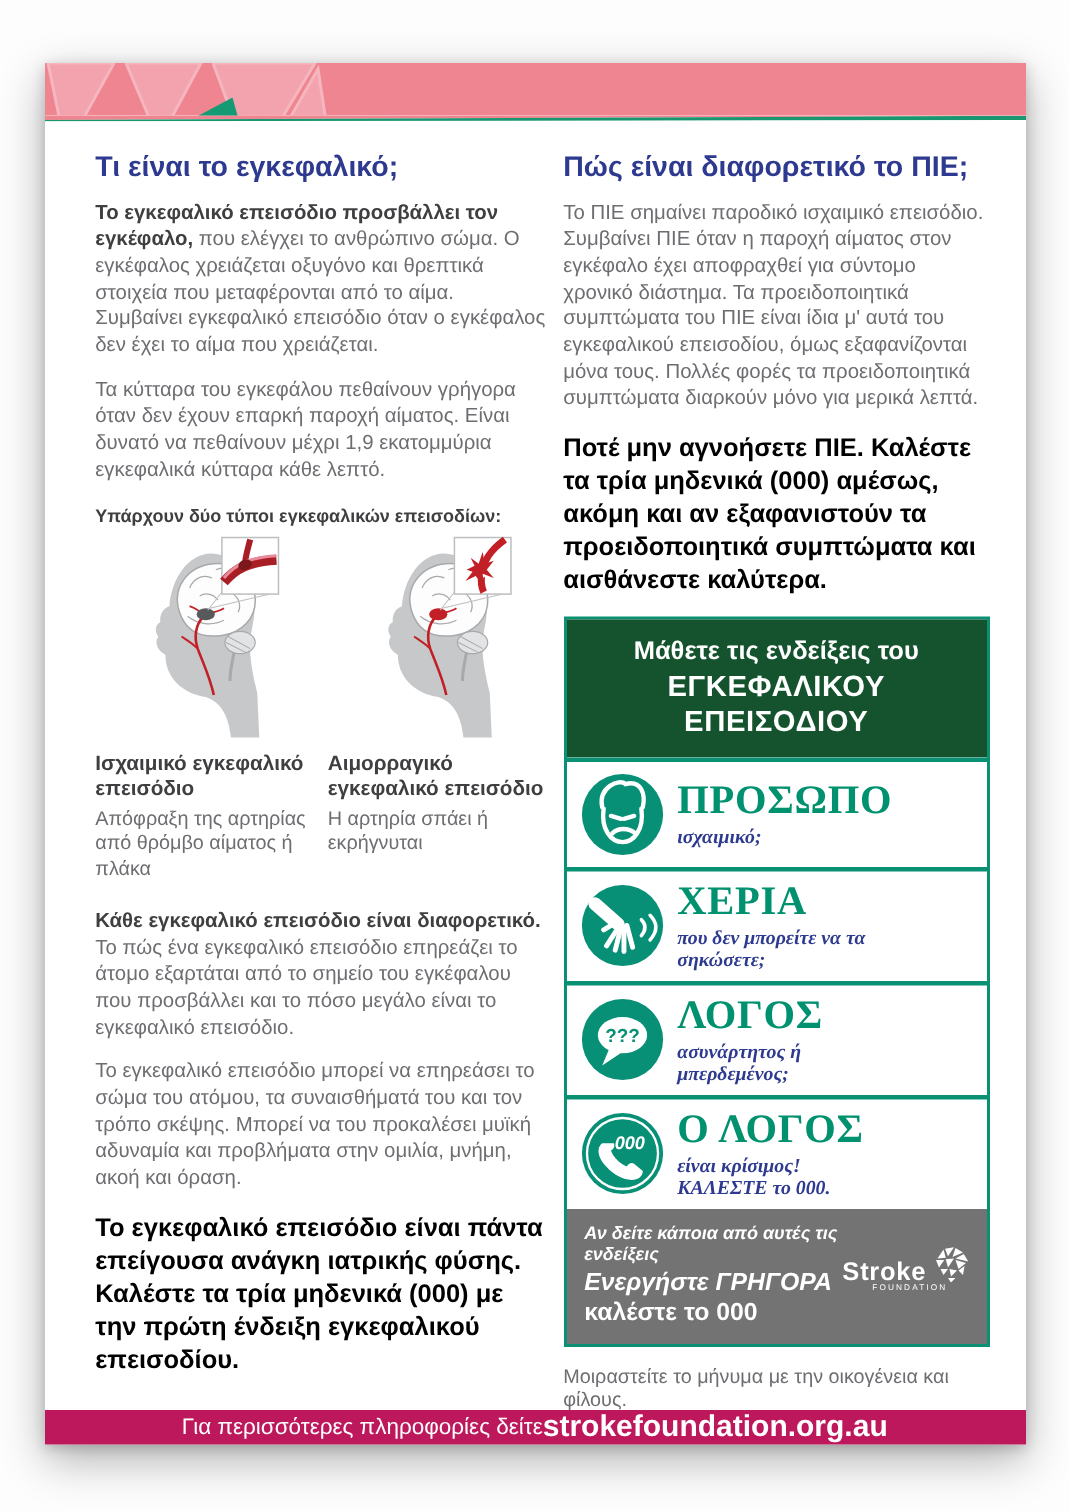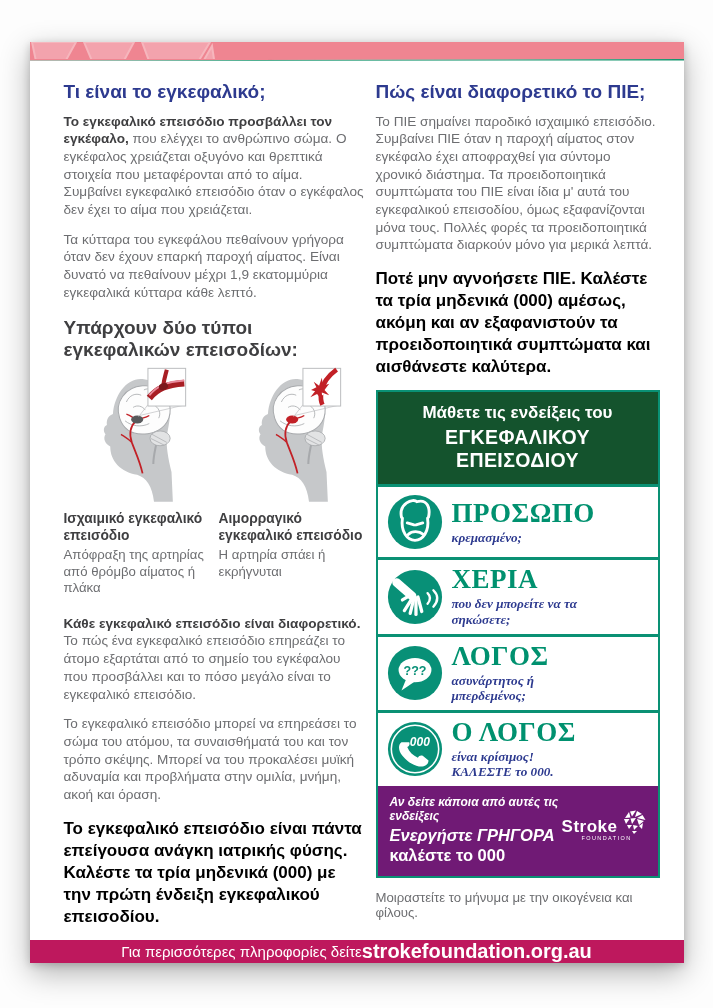--- a/index.html
+++ b/index.html
@@ -16,40 +16,40 @@
   .logo-brain{margin-left:2px;margin-top:-14px;}
   .logo-sub{font-size:11px;letter-spacing:2.5px;font-weight:400;margin-top:2px;margin-left:14px;}
   .wedge{display:block;width:100%;height:22px;}
   
   .bod{flex:1;display:flex;justify-content:space-between;padding:18px 24px 0 34px;box-sizing:border-box;}
   .col-l{width:300px;}
   .col-r{width:284px;}
   h2.sec{color:#2d3a8f;font-size:19px;font-weight:bold;margin:2px 0 10px 0;}
   .para{color:#6d6e71;font-size:13.6px;line-height:1.3;margin:0 0 12px 0;}
   .lead{color:#3f3f41;font-weight:bold;}
-  .subhead{color:#3f3f41;font-weight:bold;font-size:19px;margin:16px 0 6px 0;}
+  .subhead{color:#3f3f41;font-weight:bold;font-size:12px;margin:16px 0 6px 0;}
   .alert{color:#000000;font-weight:bold;font-size:17px;line-height:1.3;margin:14px 0 12px 0;}
   
   .types{display:flex;gap:10px;margin:4px 0 0 0;}
   .type{width:145px;}
   .type svg{display:block;}
   .type-title{color:#3f3f41;font-weight:bold;font-size:13.8px;line-height:1.2;margin:6px 0 3px 0;}
   .type-desc{color:#6d6e71;font-size:13.2px;line-height:1.25;}
   
   .fast{border:2px solid #0a9174;margin-top:2px;}
   .fast-hd{background:#14532d;color:#fff;text-align:center;padding:11px 6px 12px 6px;}
   .fast-hd .l1{font-size:17px;font-weight:bold;}
   .fast-hd .l2{font-size:19.5px;font-weight:bold;letter-spacing:.4px;margin-top:3px;}
   .fast-row{background:#fff;display:flex;align-items:center;padding:6px 8px;border-top:3px solid #0a9174;}
   .fast-row:first-of-type{border-top:none;}
   .fast-ic{flex:0 0 58px;}
   .fast-tx{margin-left:8px;font-family:Liberation Serif, serif;}
   .fast-word{color:#00916f;font-size:27px;font-weight:bold;letter-spacing:.5px;line-height:1;}
   .fast-desc{color:#2d3a8f;font-size:13.2px;font-weight:bold;font-style:italic;line-height:1.18;margin-top:3px;}
-  .fast-ft{background:#701a75;color:#fff;padding:9px 12px 11px 12px;display:flex;justify-content:space-between;align-items:center;}
+  .fast-ft{background:#737373;color:#fff;padding:9px 12px 11px 12px;display:flex;justify-content:space-between;align-items:center;}
   .fast-ft .f1{font-size:12px;font-weight:bold;font-style:italic;}
   .fast-ft .f2{font-size:16.5px;font-weight:bold;font-style:italic;margin-top:3px;}
   .fast-ft .f3{font-size:16.5px;font-weight:bold;margin-top:1px;}
   .mini-logo{text-align:center;}
   .mini-logo .logo-name{font-size:17px;}
   .mini-logo .logo-sub{font-size:5.5px;letter-spacing:1.4px;margin:0 0 0 6px;}
   .share{color:#6d6e71;font-size:13.2px;margin-top:12px;}
   
   .ftr{background:#be185d;height:51px;display:flex;align-items:center;justify-content:center;}
   .ftr .t{color:#fff;font-size:15px;}
@@ -198,21 +198,21 @@
               <g fill="none" stroke="#ffffff" stroke-width="3" stroke-linecap="round">
                 <path d="M17,26 C15,40 22,49 30,49 C38,49 45,40 43,26"></path>
                 <path d="M16,25 C13,11 28,5 32,9 C43,6 46,16 44,25"></path>
                 <path d="M22,31 l7,2"></path>
                 <path d="M38,31 l-7,2"></path>
                 <path d="M23,43 C27,39 34,39 39,43"></path>
               </g>
             </svg>
             <div class="fast-tx">
               <div class="fast-word">ΠΡΟΣΩΠΟ</div>
-              <div class="fast-desc">κρεμασμένο;</div>
+              <div class="fast-desc">ισχαιμικό;</div>
             </div>
           </div>
 
           <div class="fast-row">
             <svg class="fast-ic" width="58" height="58" viewBox="0 0 60 60">
               <circle cx="30" cy="30" r="28" fill="#089077"></circle>
               <g fill="none" stroke="#ffffff" stroke-linecap="round">
                 <path d="M11,15 L27,29" stroke-width="9"></path>
                 <path d="M28,30 L19,44" stroke-width="3.4"></path>
                 <path d="M29,31 L25,47" stroke-width="3.4"></path>

